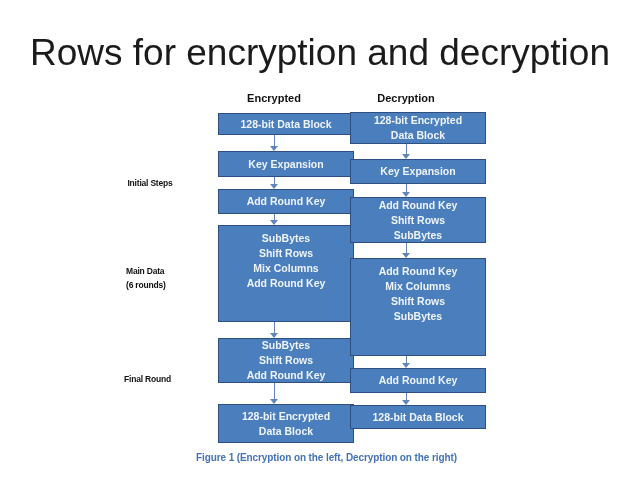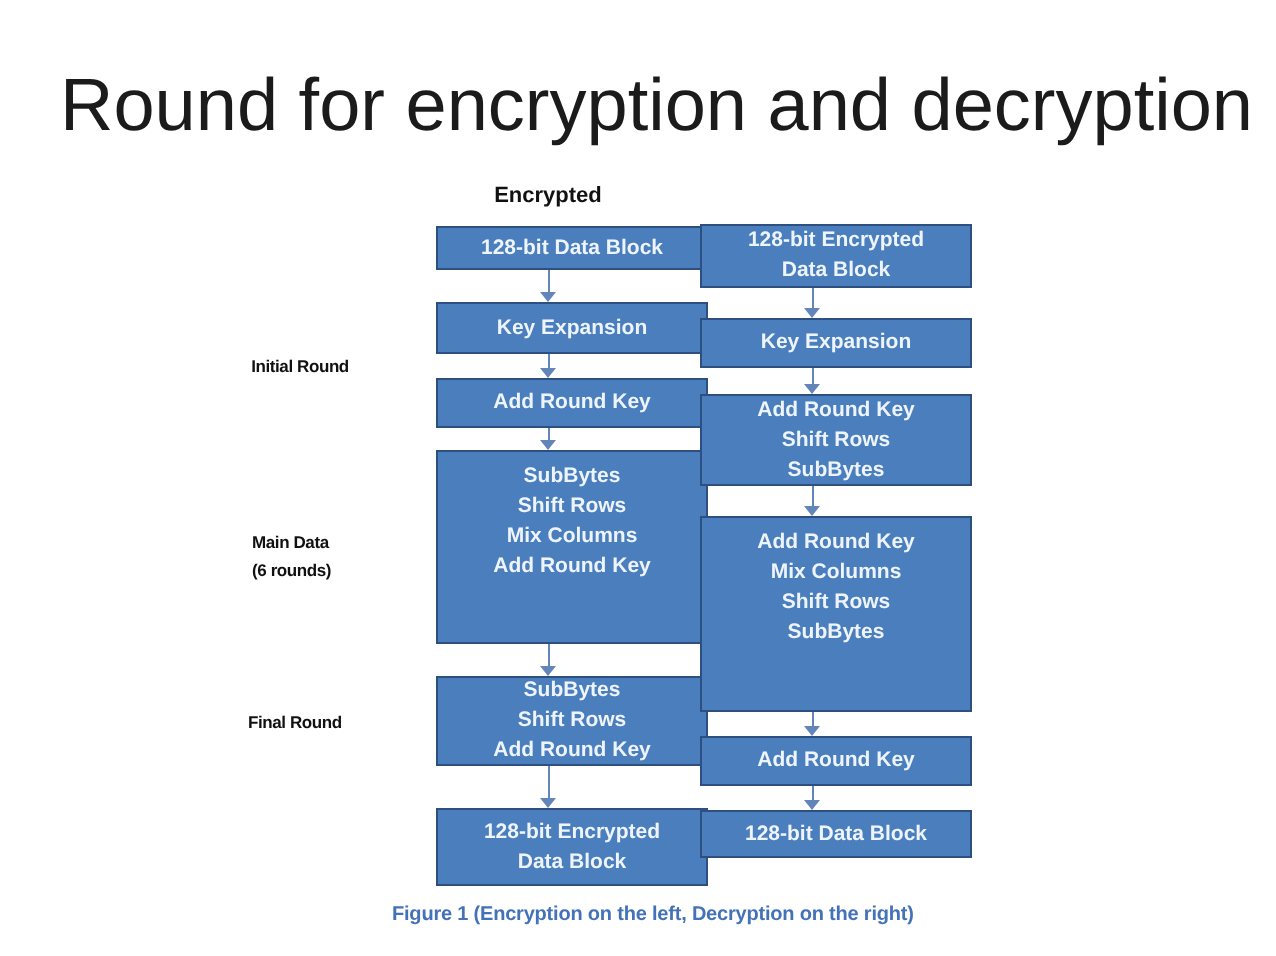--- a/index.html
+++ b/index.html
@@ -40,23 +40,24 @@
   .caption {
     position:absolute; left:196px; top:452px; font-size:10px; font-weight:bold;
     color:#4472b8; letter-spacing:-0.1px; white-space:nowrap;
   }
 </style>
 </head>
 <body>
 
 <div class="slide">
 
-  <div class="title">Round for encryption and decryption</div>
+  <div class="title">Rows for encryption and decryption</div>
 
   <div class="col-header" style="left:218px;">Encrypted</div>
+  <div class="col-header" style="left:350px;">Decryption</div>
 
   <div class="box" style="left:218px; top:113px; height:22px;">
     <span>128-bit Data Block</span>
   </div>
   <div class="arrow" style="left:268px; top:135px; height:16px;"></div>
 
   <div class="box" style="left:218px; top:151px; height:26px;">
     <span>Key Expansion</span>
   </div>
   <div class="arrow" style="left:268px; top:177px; height:12px;"></div>
@@ -114,24 +115,24 @@
 
   <div class="box" style="left:350px; top:368px; height:25px;">
     <span>Add Round Key</span>
   </div>
   <div class="arrow" style="left:400px; top:393px; height:12px;"></div>
 
   <div class="box" style="left:350px; top:405px; height:24px;">
     <span>128-bit Data Block</span>
   </div>
 
-  <div class="round-label" style="left:122px; top:176px; width:56px; text-align:center;">Initial Round</div>
+  <div class="round-label" style="left:122px; top:176px; width:56px; text-align:center;">Initial Steps</div>
 
   <div class="round-label" style="left:126px; top:264px;">
     <span style="display:block;">Main Data</span>
     <span style="display:block;">(6 rounds)</span>
   </div>
 
-  <div class="round-label" style="left:124px; top:354px;">Final Round</div>
+  <div class="round-label" style="left:124px; top:372px;">Final Round</div>
 
   <div class="caption">Figure 1 (Encryption on the left, Decryption on the right)</div>
 
 </div>
 
 </body></html>

